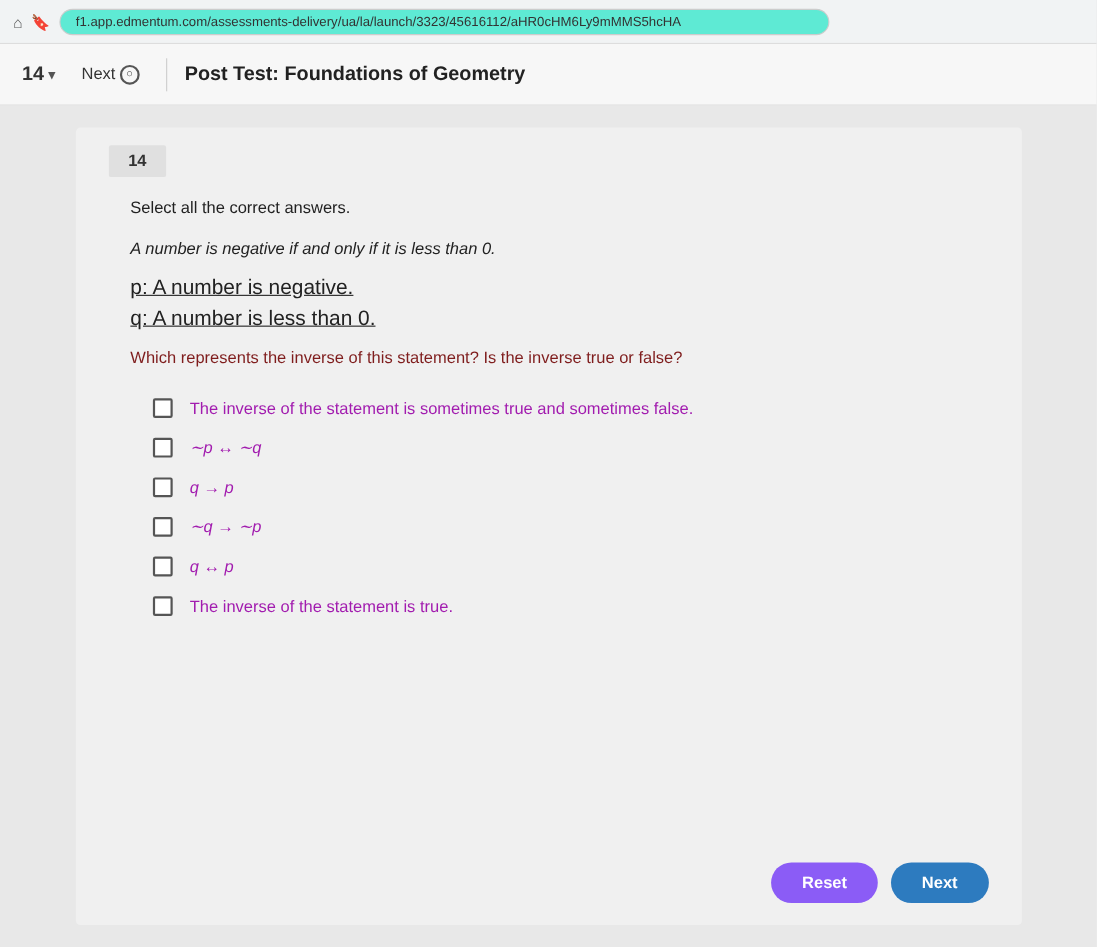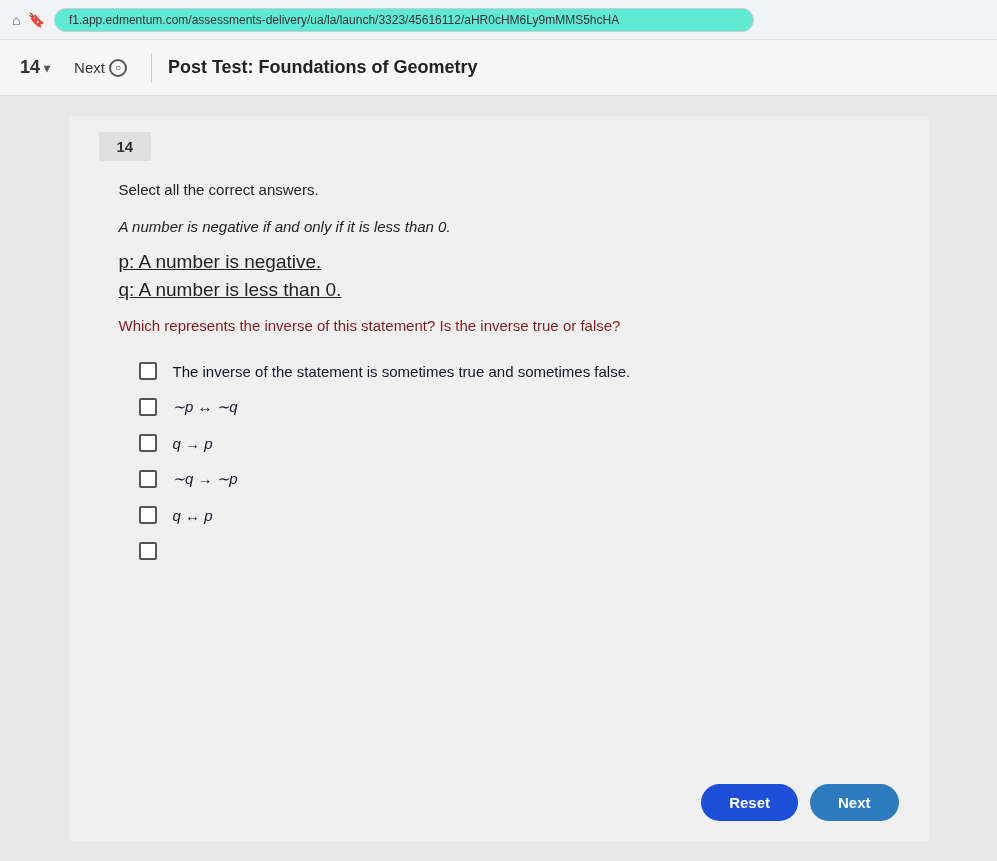--- a/index.html
+++ b/index.html
@@ -171,38 +171,38 @@
       width: 18px;
       height: 18px;
       border: 2px solid #555;
       border-radius: 2px;
       flex-shrink: 0;
       cursor: pointer;
       background: white;
     }
     .choice-label {
       font-size: 15px;
-      color: #0f172a;
+      color: #a21caf;
     }
     .choice-label.math {
       font-style: italic;
     }
 
     
     .bottom-actions {
       position: absolute;
       bottom: 20px;
       right: 30px;
       display: flex;
       gap: 12px;
       align-items: center;
     }
 
     .reset-btn {
-      background: #1d4ed8;
+      background: #8b5cf6;
       color: white;
       border: none;
       border-radius: 24px;
       padding: 10px 28px;
       font-size: 15px;
       font-weight: bold;
       cursor: pointer;
     }
 
     .next-btn {
@@ -273,20 +273,21 @@
         <li class="choice-item">
           <div class="choice-checkbox"></div>
           <span class="choice-label math">∼q → ∼p</span>
         </li>
         <li class="choice-item">
           <div class="choice-checkbox"></div>
           <span class="choice-label math">q ↔ p</span>
         </li>
         <li class="choice-item">
           <div class="choice-checkbox"></div>
+          <span class="choice-label">The inverse of the statement is true.</span>
         </li>
       </ul>
     </div>
 
     
     <div class="bottom-actions">
       <button class="reset-btn">Reset</button>
       <button class="next-btn">Next</button>
     </div>
 

